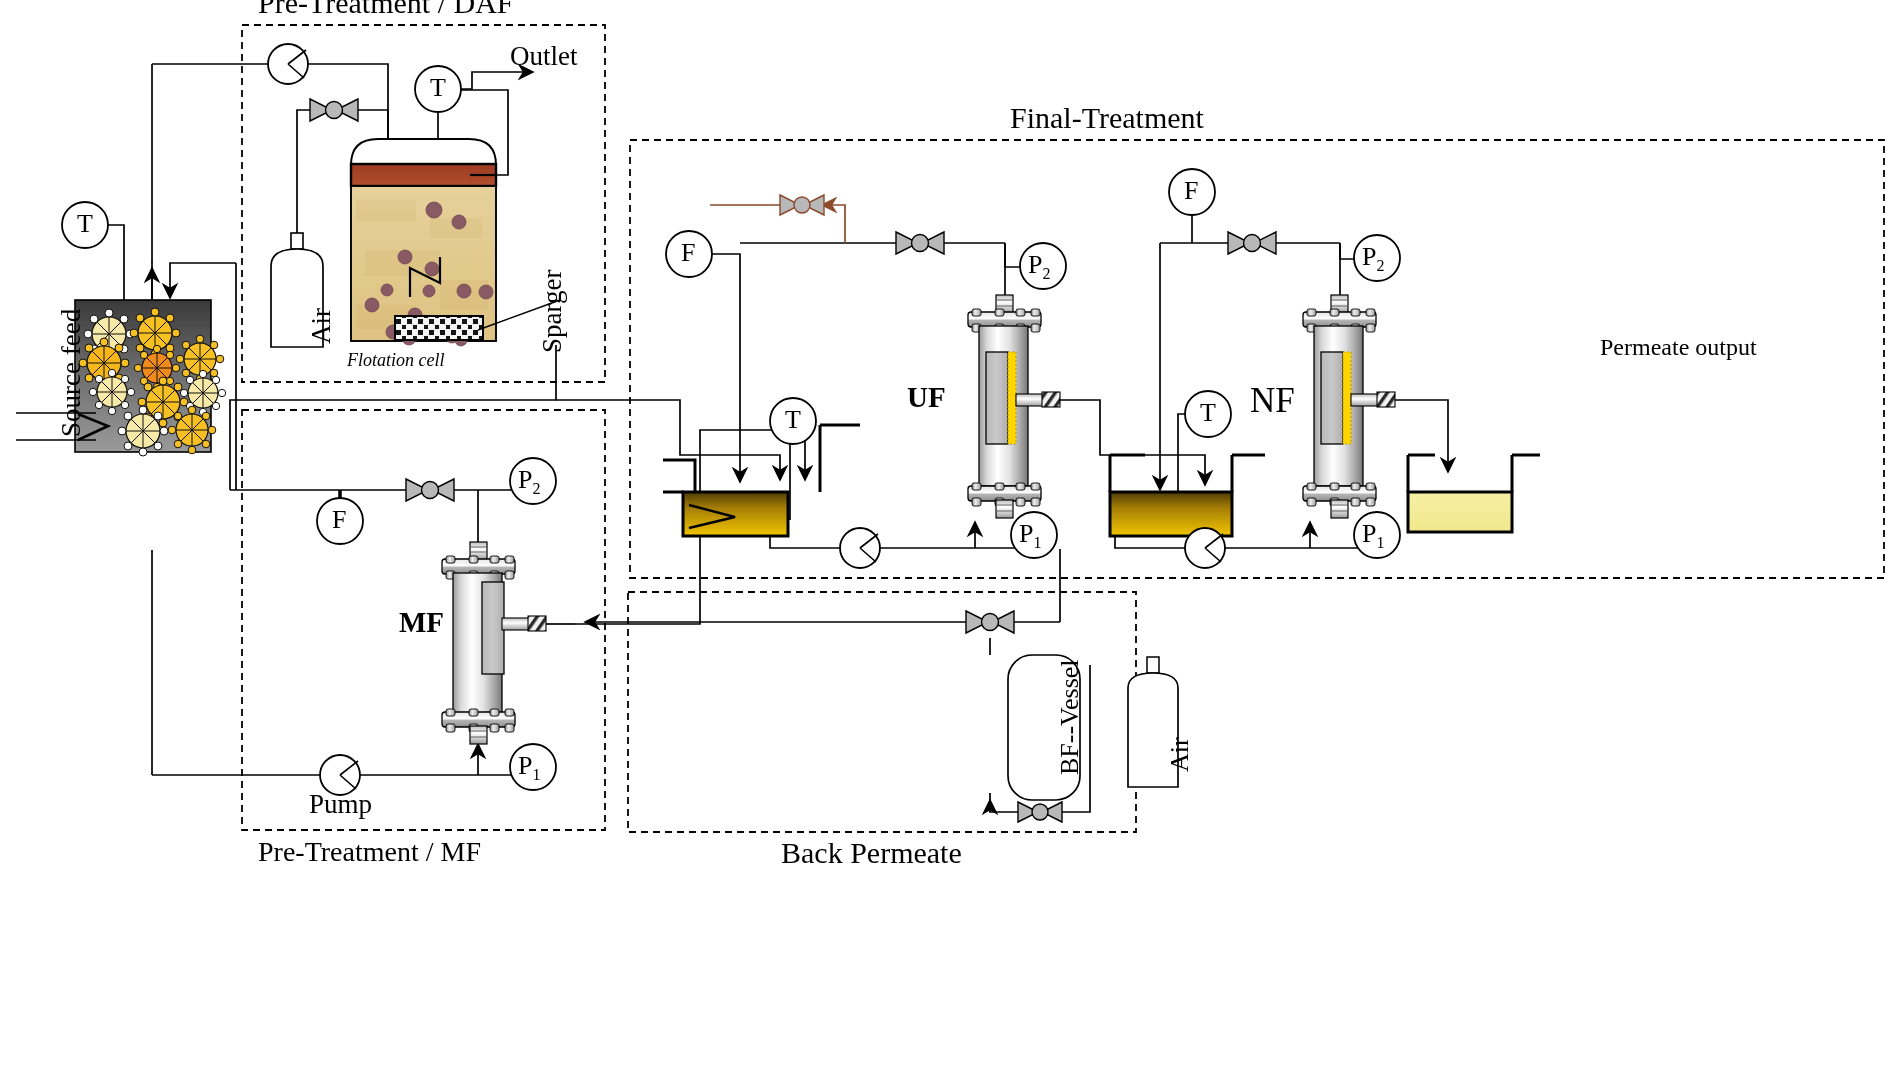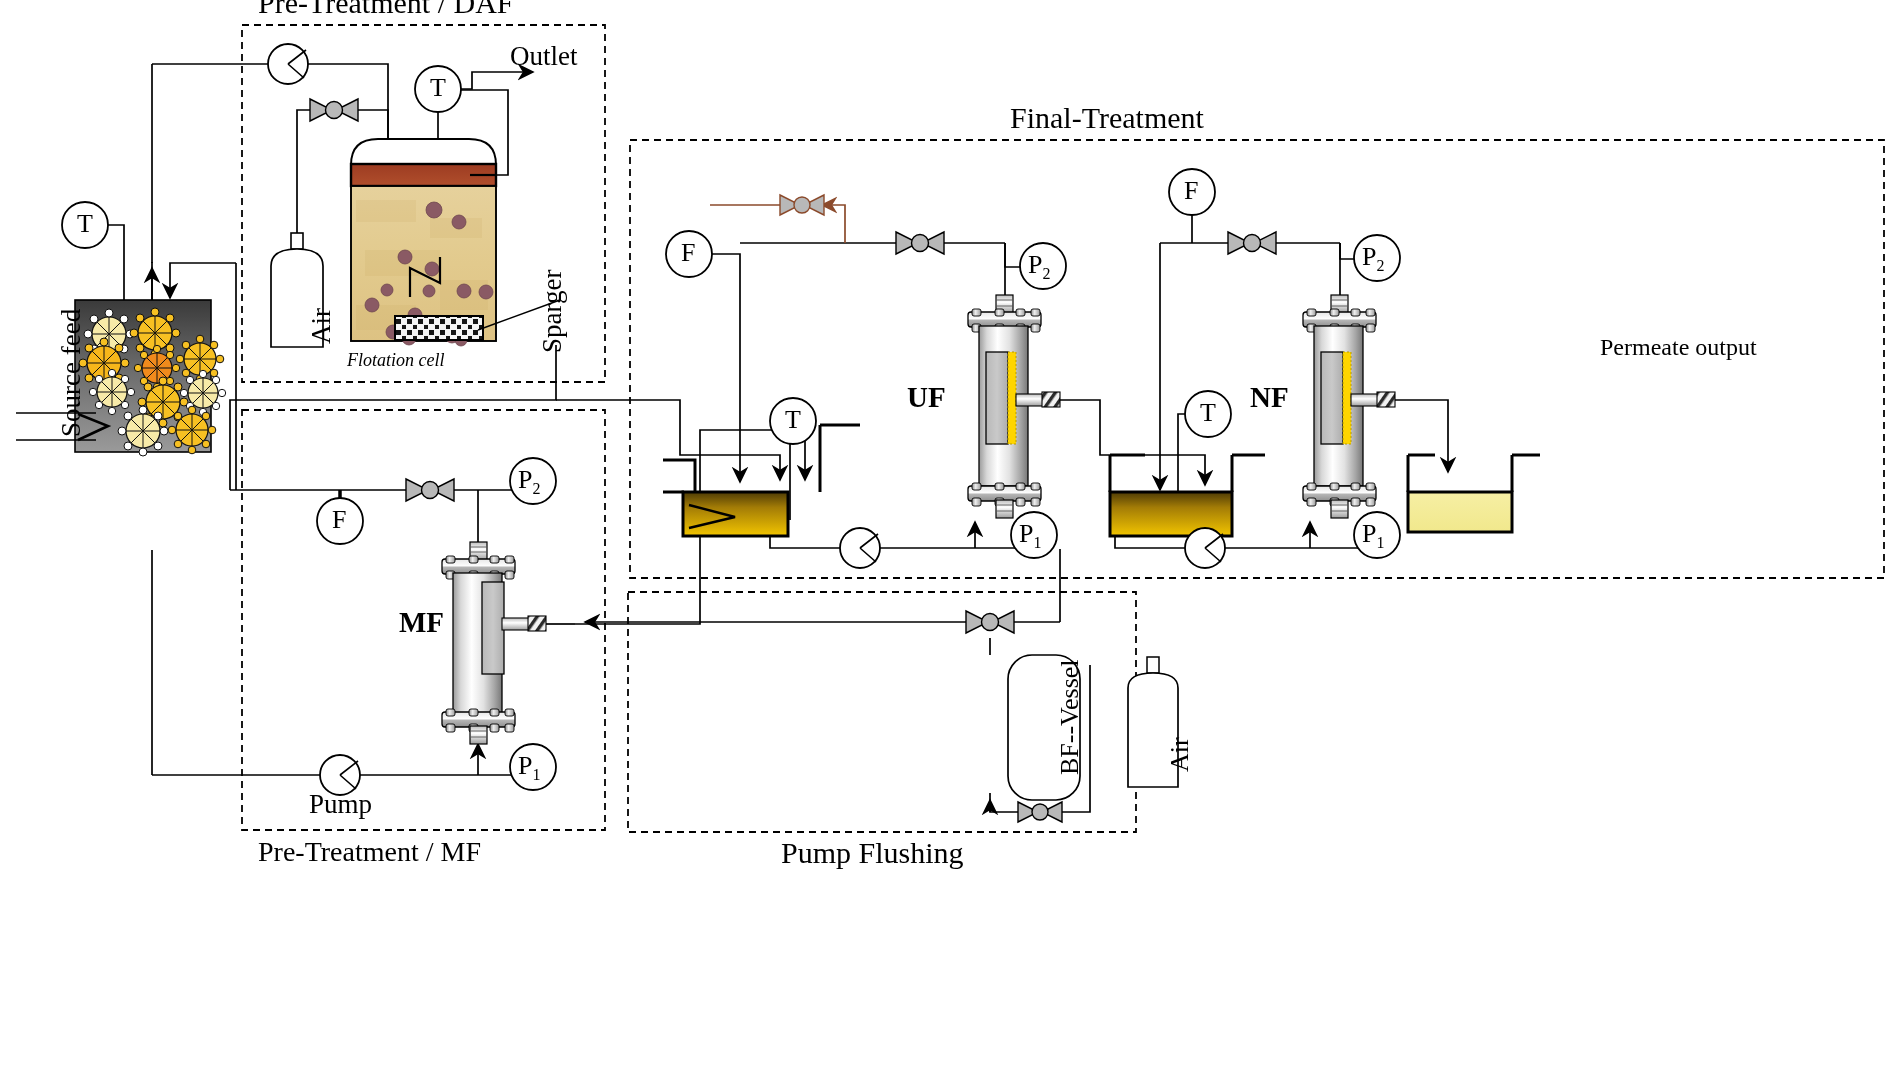--- a/index.html
+++ b/index.html
@@ -704,34 +704,34 @@
     <circle cx="1208" cy="414" r="23"></circle>
     <circle cx="1377" cy="535" r="23"></circle>
   </g>
 
   <path d="M478,330 L560,300" fill="none" stroke="#000" stroke-width="1.5"></path>
 </svg>
 
 <div class="lbl" style="left:258px;top:-12px;font-size:30px;">Pre-Treatment / DAF</div>
 <div class="lbl" style="left:258px;top:838px;font-size:28px;text-align:center;">Pre-Treatment / MF</div>
 <div class="lbl" style="left:1010px;top:103px;font-size:30px;">Final-Treatment</div>
-<div class="lbl" style="left:781px;top:838px;font-size:30px;">Pump Flushing</div>
+<div class="lbl" style="left:781px;top:838px;font-size:30px;">Back Permeate</div>
 
 <div class="lbl vert" style="left:58px;top:437px;font-size:27px;transform:rotate(-90deg);">Source feed</div>
 <div class="lbl vert" style="left:308px;top:344px;font-size:27px;transform:rotate(-90deg);">Air</div>
 <div class="lbl vert" style="left:539px;top:353px;font-size:27px;transform:rotate(-90deg);">Sparger</div>
 <div class="lbl vert" style="left:1057px;top:775px;font-size:26px;transform:rotate(-90deg);">BF--Vessel</div>
 <div class="lbl vert" style="left:1167px;top:772px;font-size:26px;transform:rotate(-90deg);">Air</div>
 
 <div class="lbl" style="left:503px;top:43px;font-size:27px;margin-left:7px;">Outlet</div>
 <div class="lbl" style="left:347px;top:351px;font-size:18px;font-style:italic;">Flotation cell</div>
 <div class="lbl" style="left:309px;top:791px;font-size:27px;">Pump</div>
 <div class="lbl" style="left:399px;top:608px;font-size:29px;font-weight:bold;">MF</div>
 <div class="lbl" style="left:907px;top:383px;font-size:29px;font-weight:bold;">UF</div>
-<div class="lbl" style="left:1250px;top:383px;font-size:29px;font-weight:bold;">NF</div>
+<div class="lbl" style="left:1250px;top:383px;font-size:35px;font-weight:normal;">NF</div>
 <div class="lbl" style="left:1556px;top:335px;font-size:24px;margin-left:44px;">Permeate output</div>
 
 <div class="lbl" style="left:77px;top:211px;font-size:26px;">T</div>
 <div class="lbl" style="left:430px;top:75px;font-size:26px;">T</div>
 <div class="lbl" style="left:332px;top:507px;font-size:26px;">F</div>
 <div class="lbl" style="left:518px;top:467px;font-size:26px;"><span>P</span><sub style="font-size:16px;">2</sub></div>
 <div class="lbl" style="left:518px;top:753px;font-size:26px;"><span>P</span><sub style="font-size:16px;">1</sub></div>
 <div class="lbl" style="left:681px;top:240px;font-size:26px;">F</div>
 <div class="lbl" style="left:1028px;top:252px;font-size:26px;"><span>P</span><sub style="font-size:16px;">2</sub></div>
 <div class="lbl" style="left:785px;top:407px;font-size:26px;">T</div>

